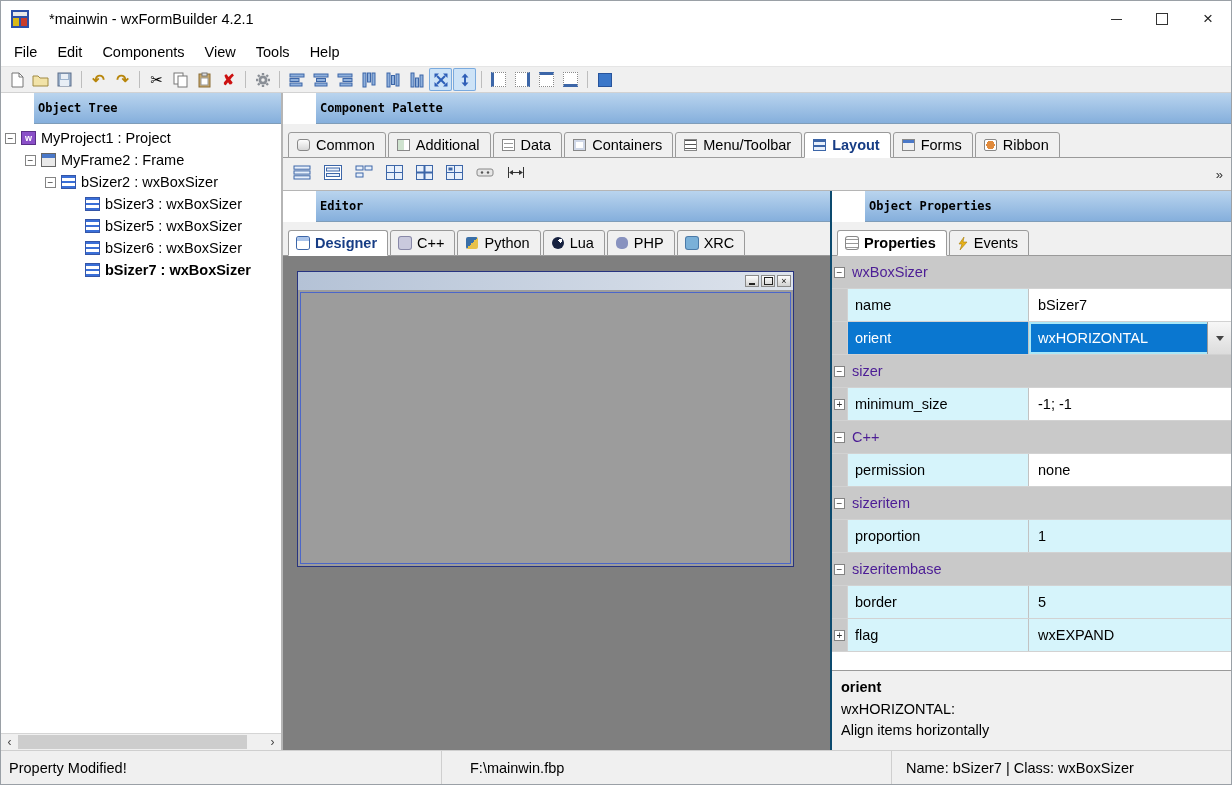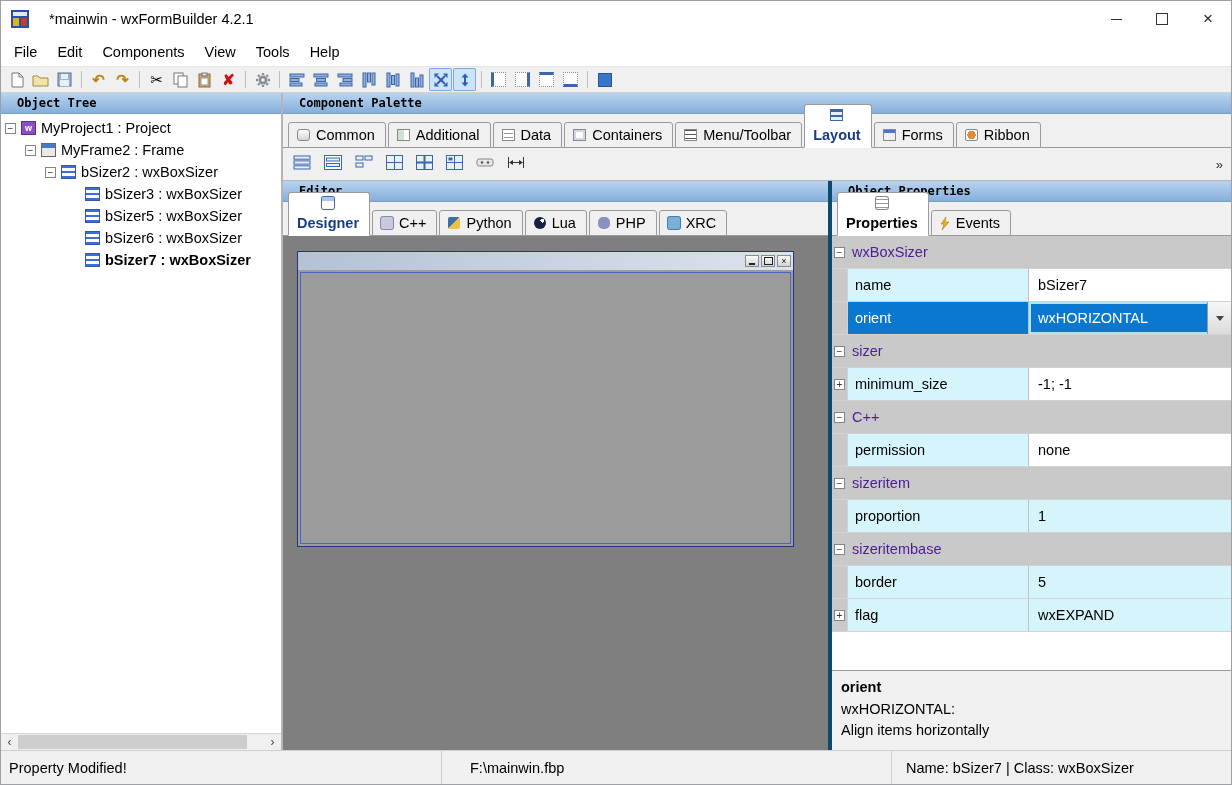--- a/index.html
+++ b/index.html
@@ -34,23 +34,23 @@
   .bicon { width:15px; height:15px; border:1px dotted #8a8a8a; background:#fff; }
   .bicon.bl { border-left:3px solid #3c66a8; }
   .bicon.br { border-right:3px solid #3c66a8; }
   .bicon.bt { border-top:3px solid #3c66a8; }
   .bicon.bb { border-bottom:3px solid #3c66a8; }
   .blue-square { width:14px; height:14px; background:#3b77c9; border:1px solid #28549b; }
 
   
   .main { flex:1; display:flex; min-height:0; }
 
-  .panel-header { height:21px; flex:none; display:flex; align-items:center; padding:0 16px;
+  .panel-header { height:31px; flex:none; display:flex; align-items:center; padding:0 4px;
     font:bold 12px "DejaVu Sans Mono", monospace; background:linear-gradient(180deg,#b9d4ee,#85afdc);
-    border-bottom:1px solid #7f9db9; }
+    border-bottom:1px solid #7f9db9;margin-left:33px; }
 
   
   .left-panel { width:282px; flex:none; display:flex; flex-direction:column; background:#fff;
     border-right:2px solid #b5b5b5; }
   .tree { flex:1; overflow:hidden; padding-top:3px; }
   .trow { height:22px; display:flex; align-items:center; gap:5px; white-space:nowrap; }
   .trow.selected .tlabel { font-weight:bold; }
   .expbox { width:11px; height:11px; flex:none; border:1px solid #848484; background:#fff;
     font-size:10px; line-height:9px; text-align:center; color:#333; }
   .nicon { width:15px; height:14px; flex:none; border:1px solid #3556a8; }
@@ -64,21 +64,21 @@
   .sthumb { position:absolute; left:0; top:1px; bottom:1px; width:93%; background:#cdcdcd; }
 
   
   .right-col { flex:1; display:flex; flex-direction:column; min-width:0; }
 
   .tabbar { background:#f0f0f0; border-bottom:1px solid #9a9a9a; display:flex; align-items:flex-end;
     padding:4px 5px 0 5px; gap:2px; flex:none; height:34px; }
   .tab { display:flex; align-items:center; gap:6px; padding:4px 10px 4px 8px;
     border:1px solid #9a9a9a; border-bottom:1px solid #9a9a9a; margin-bottom:-1px;
     border-radius:3px 3px 0 0; background:#f0f0f0; white-space:nowrap; }
-  .tab.active { background:#fff; border-bottom-color:#fff; font-weight:bold;flex-direction:column; }
+  .tab.active { background:#fff; border-bottom-color:#fff; font-weight:bold; }
   .tab.active.blue-label { color:#173d85; }
   .ti, .ei { width:13px; height:12px; flex:none; border:1px solid #888; background:#fff; }
   .ti-common { border-radius:3px; background:linear-gradient(#fdfdfd,#d7d7d7); }
   .ti-additional { background:linear-gradient(90deg,#cfe3cf 50%,#fff 50%); }
   .ti-data { background:linear-gradient(#999 1px,transparent 1px) 0 2px/100% 4px repeat-y content-box,#fff;
     padding:1px; }
   .ti-containers { box-shadow:inset 0 0 0 2px #d0d8e8; }
   .ti-menu { background:repeating-linear-gradient(#555 0 1px,#fff 1px 4px); }
   .ti-layout { background:repeating-linear-gradient(#3c66a8 0 2px,#e8f0fb 2px 5px); border-color:#3c66a8; }
   .ti-forms { background:linear-gradient(#4a78c8 0 3px,#f0f0f0 3px); }
@@ -92,21 +92,21 @@
   .ei-xrc { background:#7ab0d8; box-shadow:0 0 0 1px #4a7aa8; }
   .ei-props { background:linear-gradient(#999 1px,transparent 1px) 0 2px/100% 4px,#fff; box-shadow:0 0 0 1px #888; }
 
   .palette-tools { height:33px; flex:none; background:#f0f0f0; border-bottom:1px solid #b5b5b5;
     display:flex; align-items:center; gap:13px; padding:0 10px; }
   .overflow-chevrons { margin-left:auto; font-size:13px; color:#333; letter-spacing:-2px; }
 
   .lower { flex:1; display:flex; min-height:0; }
 
   
-  .editor-panel { width:549px; flex:none; display:flex; flex-direction:column; border-right:4px solid #0c4a6e; }
+  .editor-panel { width:549px; flex:none; display:flex; flex-direction:column; border-right:2px solid #0c4a6e; }
   .canvas { flex:1; background:#7f7f7f; position:relative; overflow:hidden; }
   .dframe { position:absolute; left:14px; top:15px; width:497px; height:296px;
     border:1px solid #27337f; display:flex; flex-direction:column; }
   .dtitlebar { height:18px; flex:none; background:linear-gradient(90deg,#b4c2d6,#dde3ec);
     display:flex; align-items:center; justify-content:flex-end; padding-right:2px; gap:2px; }
   .fbtn { width:14px; height:12px; background:linear-gradient(#fdfdfd,#d2d2d2); border:1px solid #8a8a8a;
     display:flex; align-items:center; justify-content:center; font-size:9px; line-height:1; color:#111; }
   .fbtn-min::after { content:""; width:6px; height:2px; background:#222; margin-top:6px; }
   .fbtn-max::after { content:""; width:7px; height:6px; border:1px solid #222; }
   .dclient { flex:1; background:#9c9c9c; position:relative; }

